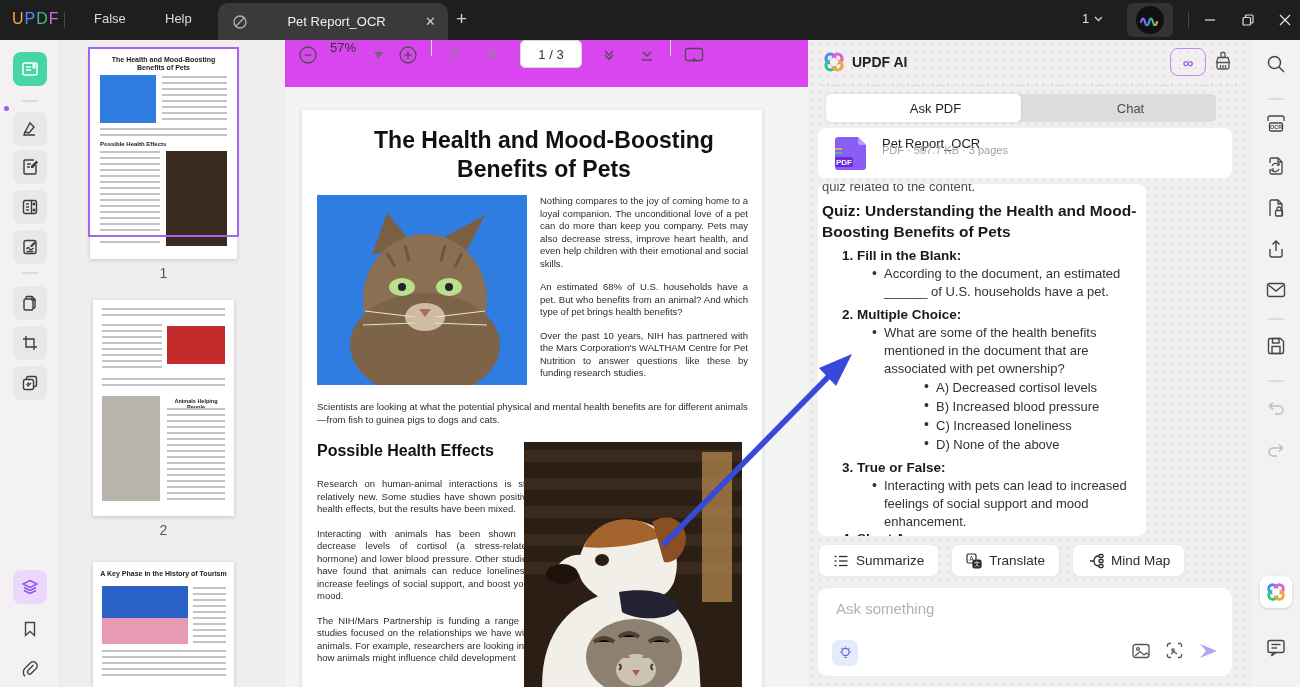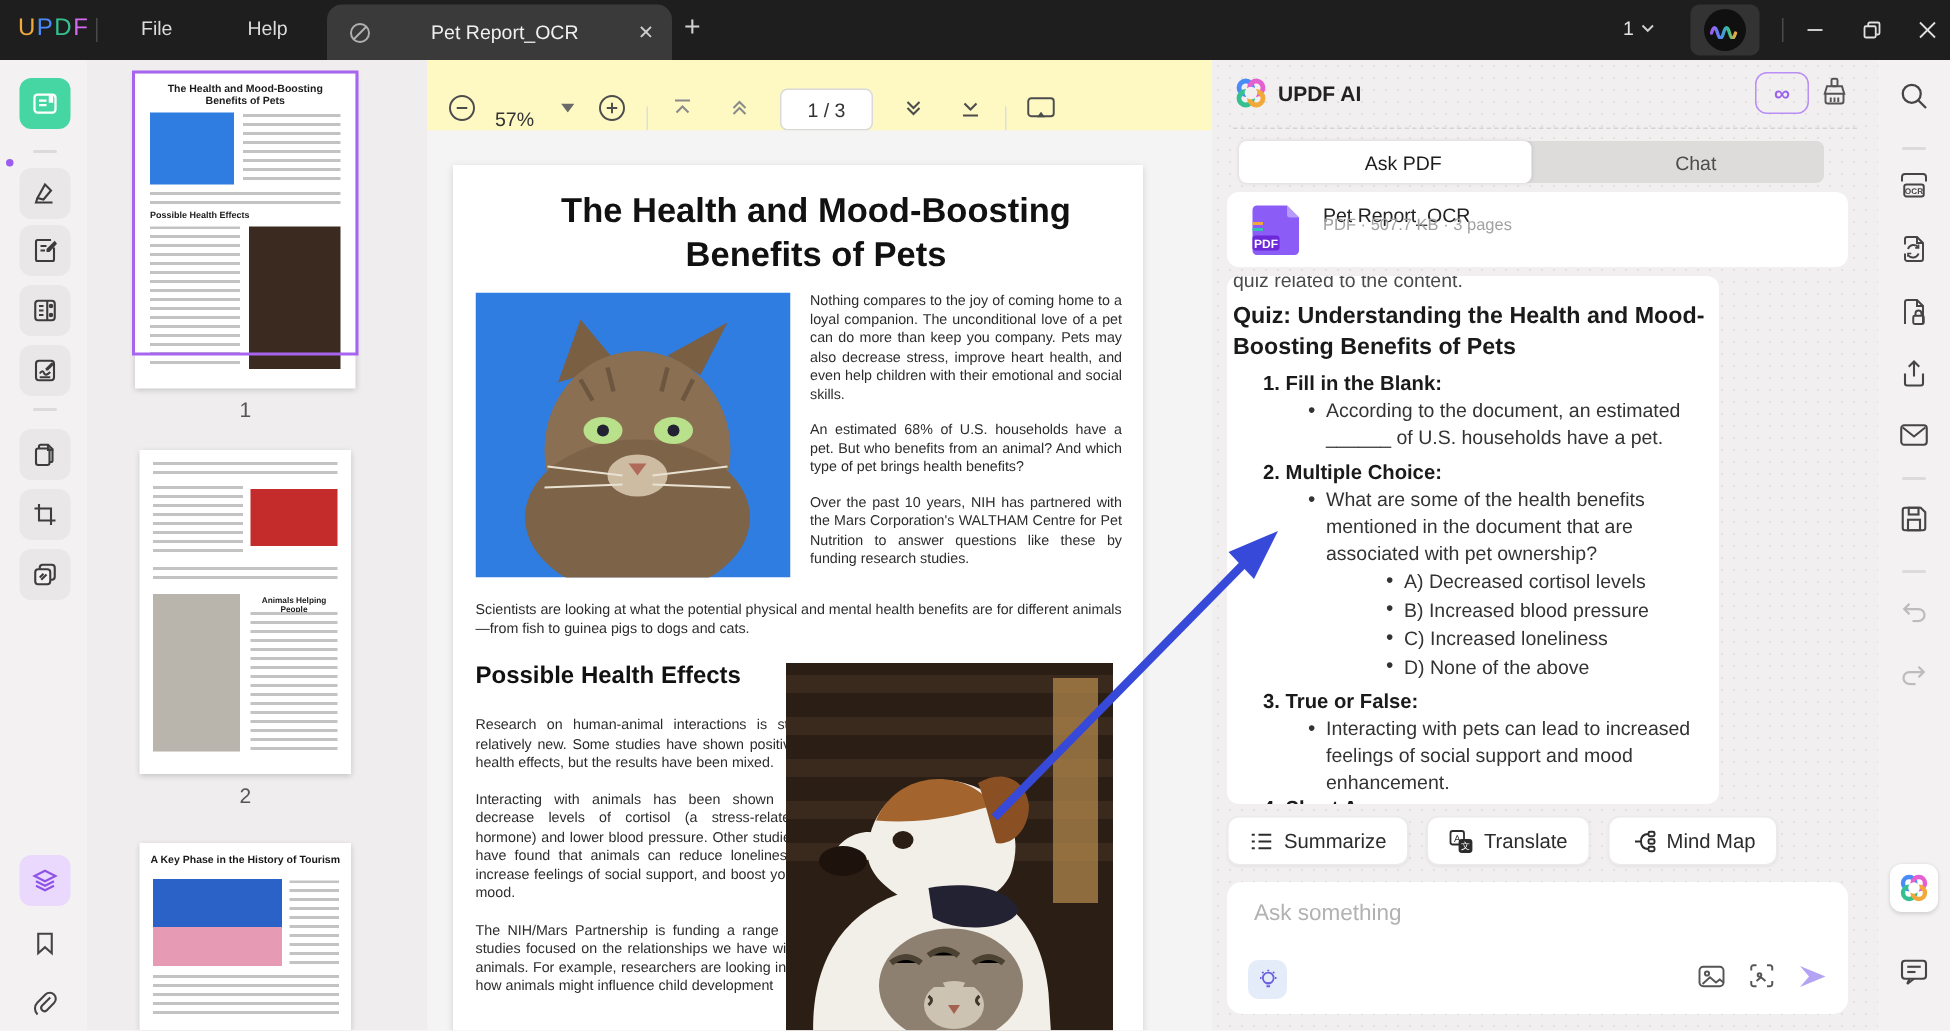--- a/index.html
+++ b/index.html
@@ -41,21 +41,21 @@
   .thumb2 { left:35px; top:260px; width:141px; height:216px; }
   .thumb3 { left:35px; top:522px; width:141px; height:125px; }
   .viewport-box { position:absolute; left:30px; top:7px; width:151px; height:190px; border:2px solid #a764ef; pointer-events:none; }
   .thumb-label { position:absolute; width:147px; text-align:center; font-size:14px; color:#555; }
   .tl1 { left:32px; top:225px; } .tl2 { left:32px; top:482px; }
   .mini-title { font-weight:bold; text-align:center; color:#1a1a1a; }
   .tlines { background:repeating-linear-gradient(#c3c3c3 0 2px, transparent 2px 6px); }
   .thumb .img { position:absolute; }
 
   
-  .doc-toolbar { position:absolute; left:285px; top:40px; width:523px; height:47px; background:#fef9c3; display:flex; align-items:flex-end; color:#4c4c4c; }
+  .doc-toolbar { position:absolute; left:285px; top:40px; width:523px; height:47px; background:#d946ef; display:flex; align-items:flex-start; color:#4c4c4c; }
   .dtb { display:flex; align-items:center; justify-content:center; width:30px; height:30px; color:#4c4c4c; }
   .zoom-val { font-size:13px; color:#333; width:40px; text-align:center; }
   .vsep { width:1px; height:16px; background:#dddddd; margin:0 8px; }
   .page-box { width:62px; height:28px; background:#ffffff; border:1px solid #d9d9d9; border-radius:5px; display:flex; align-items:center; justify-content:center; font-size:13px; color:#333; }
   .doc-canvas { position:absolute; left:285px; top:87px; width:523px; height:600px; background:#f5f4f4; overflow:hidden; }
   .page { position:absolute; left:17px; top:23px; width:460px; height:600px; background:#ffffff; box-shadow:0 1px 5px rgba(0,0,0,.14); }
   .doc-title { position:absolute; left:12px; top:16px; width:460px; text-align:center; font-size:23px; line-height:29px; font-weight:bold; color:#111; font-family:"Liberation Sans",sans-serif; }
   .doc-p { font-size:9.5px; line-height:12.5px; color:#2c2c2c; text-align:justify; }
   .col-right { position:absolute; left:238px; top:85px; width:208px; }
   .col-right .doc-p { margin-bottom:11px; }
@@ -112,21 +112,21 @@
   svg { display:block; }
 </style>
 </head>
 <body>
 
 <div id="app">
 
   <div class="topbar">
     <div class="logo"><span class="lu">U</span><span class="lp">P</span><span class="ld">D</span><span class="lf">F</span></div>
     <div class="tb-sep"></div>
-    <div class="menu-item menu-file">File</div>
+    <div class="menu-item menu-file">False</div>
     <div class="menu-item menu-help">Help</div>
 
     <div class="doc-tab">
       <span class="tab-icon">
         <svg width="16" height="16" viewBox="0 0 16 16" fill="none" stroke="#cfcfcf" stroke-width="1.3">
             <circle cx="8" cy="8" r="6"></circle>
             <line x1="3.5" y1="12.5" x2="12.5" y2="3.5"></line>
           </svg>
       </span>
       <span class="tab-title">Pet Report_OCR</span>

